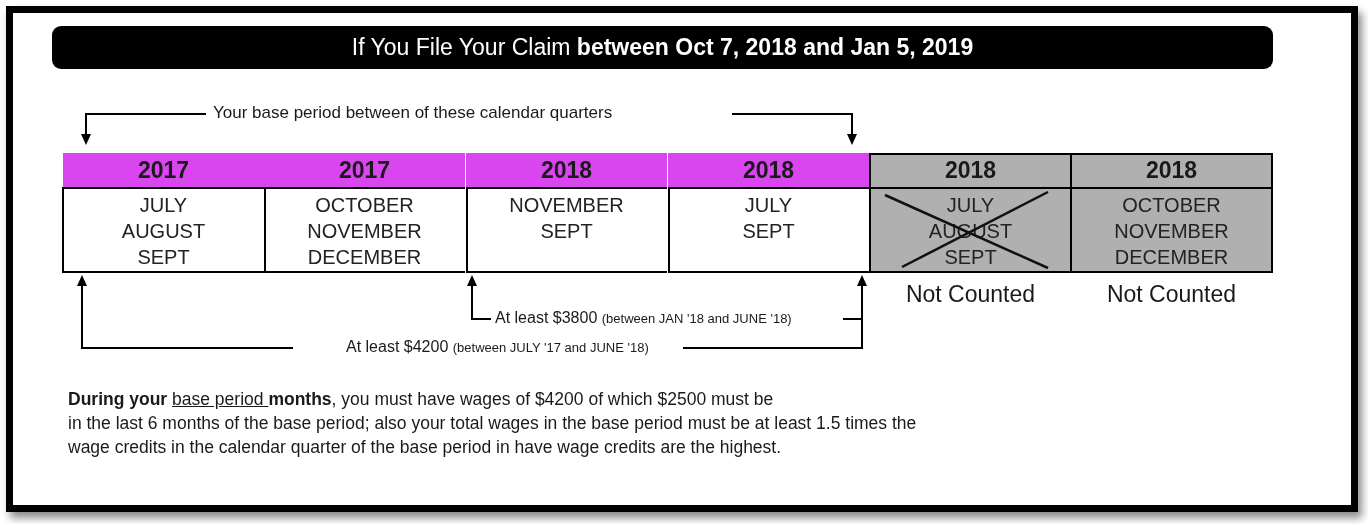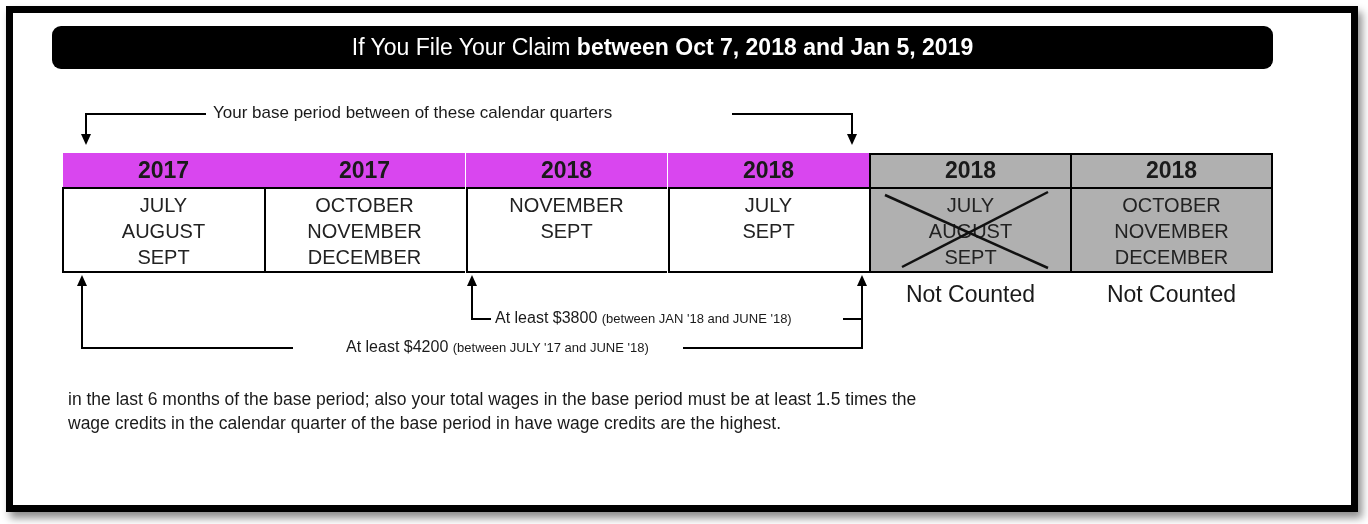--- a/index.html
+++ b/index.html
@@ -125,15 +125,16 @@
 
 <div class="arrow-up" style="left:77px; top:275px;"></div>
 <div class="line" style="left:81px; top:285px; width:1.5px; height:63px;"></div>
 <div class="line" style="left:81px; top:347px; width:212px; height:1.5px;"></div>
 <span class="req" style="left:310px; top:338px;margin-left:36px;"><span>At least $4200</span> <small>(between JULY '17 and JUNE '18)</small></span>
 <div class="line" style="left:683px; top:347px; width:180px; height:1.5px;"></div>
 <div class="arrow-up" style="left:857px; top:275px;"></div>
 <div class="line" style="left:861px; top:285px; width:1.5px; height:63px;"></div>
 
 <div class="body-text">
+  <p><b>During your</b> <u>base period </u><b>months</b><span>, you must have wages of $4200 of which $2500 must be</span></p>
   <p>in the last 6 months of the base period;  also your total wages in the base period must be at least 1.5 times the</p>
   <p>wage credits in the calendar quarter of the base period in have wage credits are the highest.</p>
 </div>
 
 </body></html>

